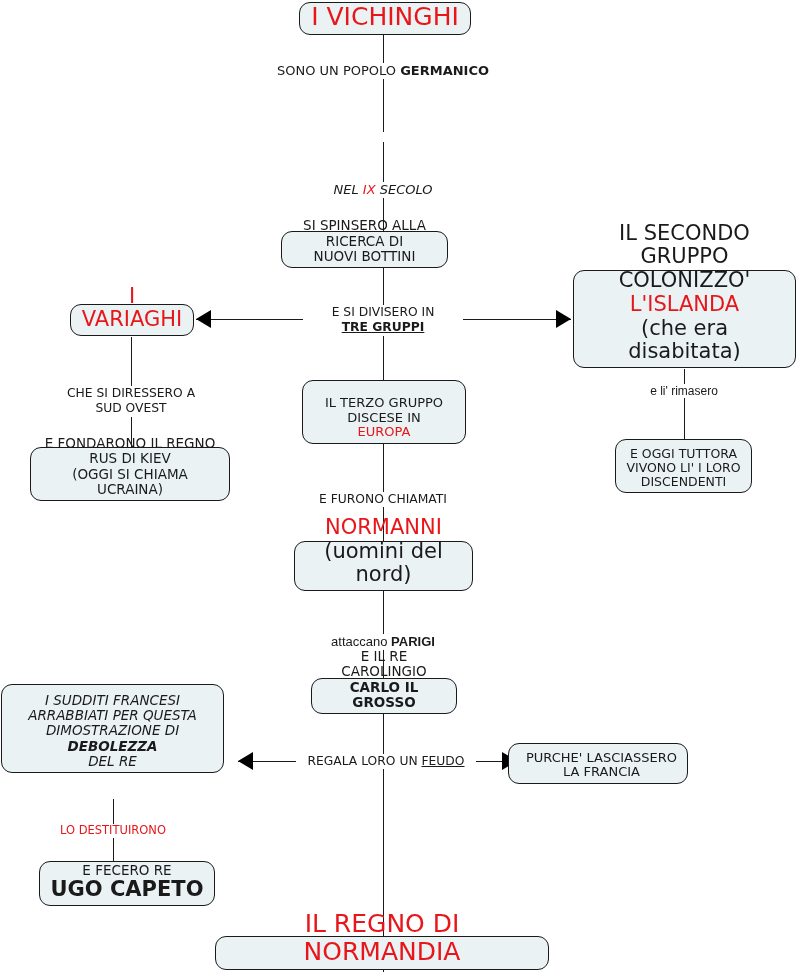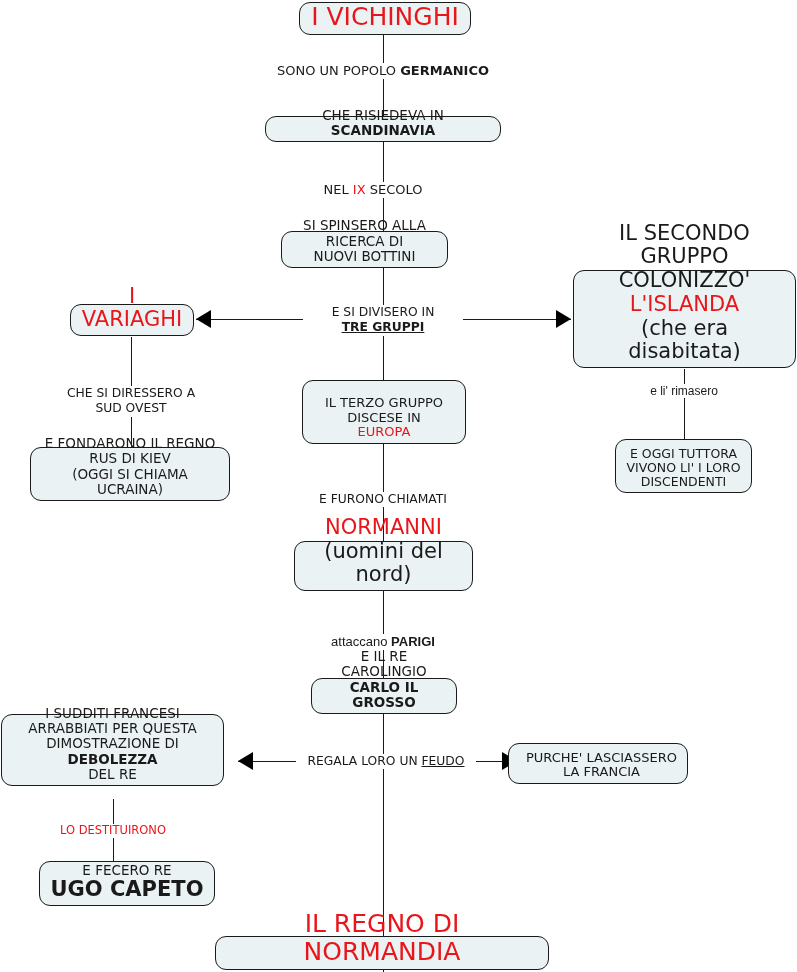--- a/index.html
+++ b/index.html
@@ -117,25 +117,20 @@
   <div class="arrow arrow-right" style="left:502px; top:752px;"></div>
 
   <div class="vline" style="left:113px; top:799px;  height:62px;"></div>
 
   <div class="node t-title" style="left:299px; top:2px; width:172px; height:33px;">
     <div class="inner">
       <span class="red">I VICHINGHI</span>
     </div>
   </div>
 
-  <div class="node t-small" style="left:265px; top:116px; width:236px; height:26px;">
-    <div class="inner">
-      <span>CHE RISIEDEVA IN </span><span class="b">SCANDINAVIA</span>
-    </div>
-  </div>
 
   <div class="node t-small" style="left:281px; top:231px; width:167px; height:37px;">
     <div class="inner">
       <div>SI SPINSERO ALLA RICERCA DI</div>
       <div>NUOVI BOTTINI</div>
     </div>
   </div>
 
   <div class="node t-big" style="left:70px; top:304px; width:124px; height:32px;">
     <div class="inner">
@@ -183,21 +178,21 @@
     </div>
   </div>
 
   <div class="node t-small" style="left:311px; top:678px; width:146px; height:36px;">
     <div class="inner">
       <div>E IL RE CAROLINGIO</div>
       <div class="b">CARLO IL GROSSO</div>
     </div>
   </div>
 
-  <div class="node t-small" style="left:1px; top:714px; width:223px; height:72px;">
+  <div class="node t-small" style="left:1px; top:684px; width:223px; height:89px;font-style:italic;">
     <div class="inner">
       <div>I SUDDITI FRANCESI</div>
       <div>ARRABBIATI PER QUESTA</div>
       <div><span>DIMOSTRAZIONE DI </span><span class="b">DEBOLEZZA</span></div>
       <div>DEL RE</div>
     </div>
   </div>
 
   <div class="node t-med" style="left:508px; top:743px; width:180px; height:41px;padding-left:16px;">
     <div class="inner">
@@ -216,21 +211,21 @@
   <div class="node t-title" style="left:215px; top:936px; width:334px; height:34px;">
     <div class="inner">
       <span class="red">IL REGNO DI NORMANDIA</span>
     </div>
   </div>
 
   <div class="label lab-13" style="left:263px; top:63px; width:240px;">
     <span>SONO UN POPOLO </span><span class="b">GERMANICO</span>
   </div>
 
-  <div class="label lab-13" style="left:293px; top:182px; width:160px;">
+  <div class="label lab-13" style="left:303px; top:182px; width:160px;font-style:italic;">
     <span>NEL </span><span class="red">IX</span><span> SECOLO</span>
   </div>
 
   <div class="label lab-12" style="left:303px; top:305px; width:160px; line-height:1.25;">
     <div>E SI DIVISERO IN</div>
     <div class="b u">TRE GRUPPI</div>
   </div>
 
   <div class="label lab-12" style="left:51px; top:386px; width:160px; line-height:1.25;">
     <div>CHE SI DIRESSERO A</div>

